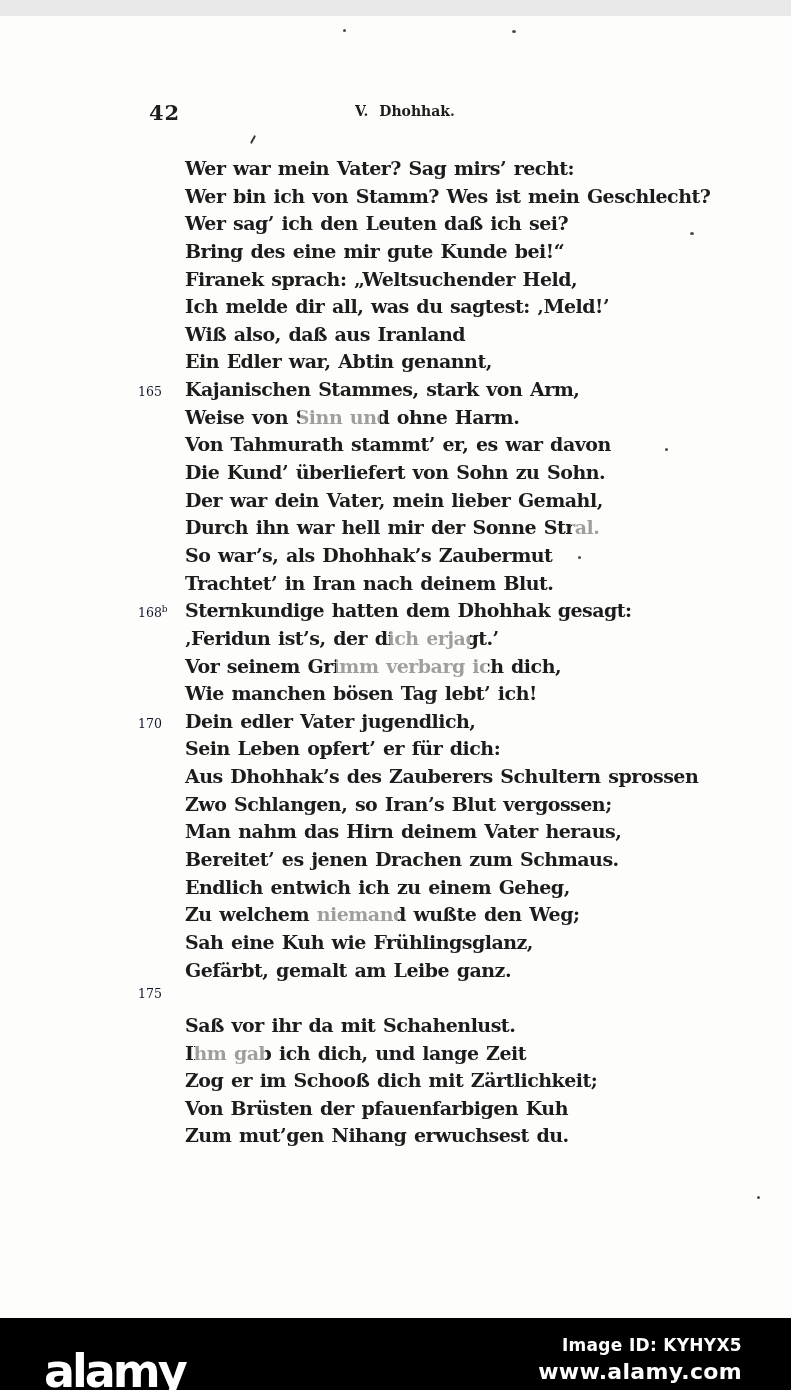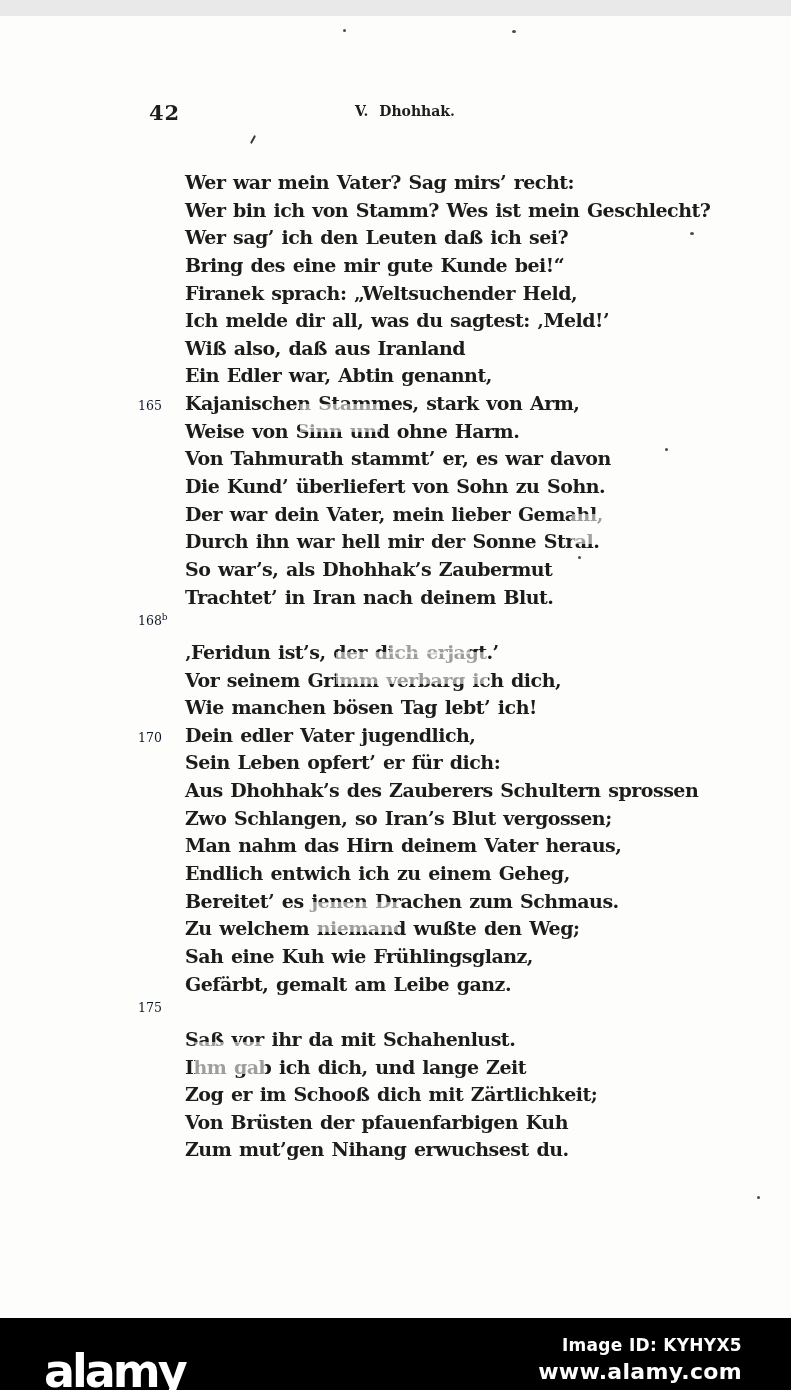--- a/index.html
+++ b/index.html
@@ -6,21 +6,21 @@
   .page{
     position:relative;width:791px;height:1390px;margin:16px auto;
     background:#fdfdfc;overflow:hidden;
     font-family:"DejaVu Serif","Liberation Serif",serif;
   }
   
   .running-header{position:absolute;top:84px;left:0;width:791px;height:28px;color:#1d1d1d;}
   .page-num{position:absolute;left:149px;top:0;font-size:21px;font-weight:bold;letter-spacing:1px;}
   .header-title{position:absolute;left:140px;width:530px;top:3px;text-align:center;font-size:14px;font-weight:bold;word-spacing:6px;}
   
-  .poem{position:absolute;left:138px;top:155px;}
+  .poem{position:absolute;left:138px;top:141px;}
   .poem-line{display:flex;align-items:baseline;height:27.65px;white-space:nowrap;}
   .line-num{flex:0 0 47px;font-size:12.5px;color:#0f172a;font-weight:normal;}
   .line-num sup{font-size:9px;line-height:0;}
   .line-text{font-size:19px;font-weight:bold;color:#1c1c1c;letter-spacing:-0.5px;word-spacing:1.5px;}
   
   .fade{position:absolute;background:rgba(253,253,252,0.58);pointer-events:none;}
   
   .speck{position:absolute;background:#4a4a4a;border-radius:50%;width:3px;height:3px;}
   .tick{position:absolute;background:#3a3a3a;width:2px;height:9px;transform:rotate(28deg);border-radius:1px;}
   
@@ -119,20 +119,21 @@
       <span class="line-text">So war’s, als Dhohhak’s Zaubermut</span>
     </div>
 
     <div class="poem-line">
       <span class="line-num"><span class="n"></span><sup class="s"></sup></span>
       <span class="line-text">Trachtet’ in Iran nach deinem Blut.</span>
     </div>
 
     <div class="poem-line">
       <span class="line-num"><span class="n">168</span><sup class="s">b</sup></span>
+      <span class="line-text">Sternkundige hatten dem Dhohhak gesagt:</span>
     </div>
 
     <div class="poem-line">
       <span class="line-num"><span class="n"></span><sup class="s"></sup></span>
       <span class="line-text">‚Feridun ist’s, der dich erjagt.’</span>
     </div>
 
     <div class="poem-line">
       <span class="line-num"><span class="n"></span><sup class="s"></sup></span>
       <span class="line-text">Vor seinem Grimm verbarg ich dich,</span>
@@ -163,26 +164,26 @@
       <span class="line-text">Zwo Schlangen, so Iran’s Blut vergossen;</span>
     </div>
 
     <div class="poem-line">
       <span class="line-num"><span class="n"></span><sup class="s"></sup></span>
       <span class="line-text">Man nahm das Hirn deinem Vater heraus,</span>
     </div>
 
     <div class="poem-line">
       <span class="line-num"><span class="n"></span><sup class="s"></sup></span>
+      <span class="line-text">Bereitet’ es jenen Drachen zum Schmaus.</span>
+    </div>
+
+    <div class="poem-line">
+      <span class="line-num"><span class="n"></span><sup class="s"></sup></span>
       <span class="line-text">Endlich entwich ich zu einem Geheg,</span>
-    </div>
-
-    <div class="poem-line">
-      <span class="line-num"><span class="n"></span><sup class="s"></sup></span>
-      <span class="line-text">Bereitet’ es jenen Drachen zum Schmaus.</span>
     </div>
 
     <div class="poem-line">
       <span class="line-num"><span class="n"></span><sup class="s"></sup></span>
       <span class="line-text">Zu welchem niemand wußte den Weg;</span>
     </div>
 
     <div class="poem-line">
       <span class="line-num"><span class="n"></span><sup class="s"></sup></span>
       <span class="line-text">Sah eine Kuh wie Frühlingsglanz,</span>

